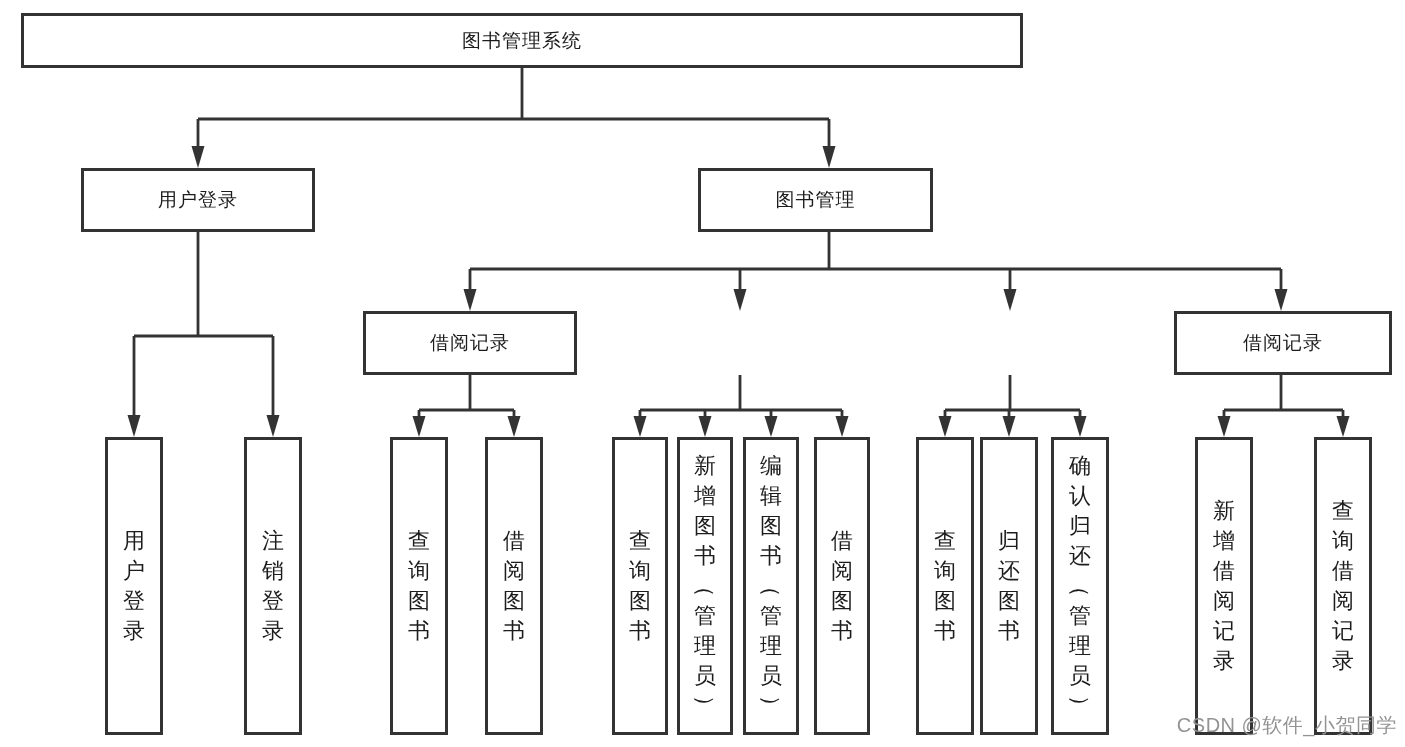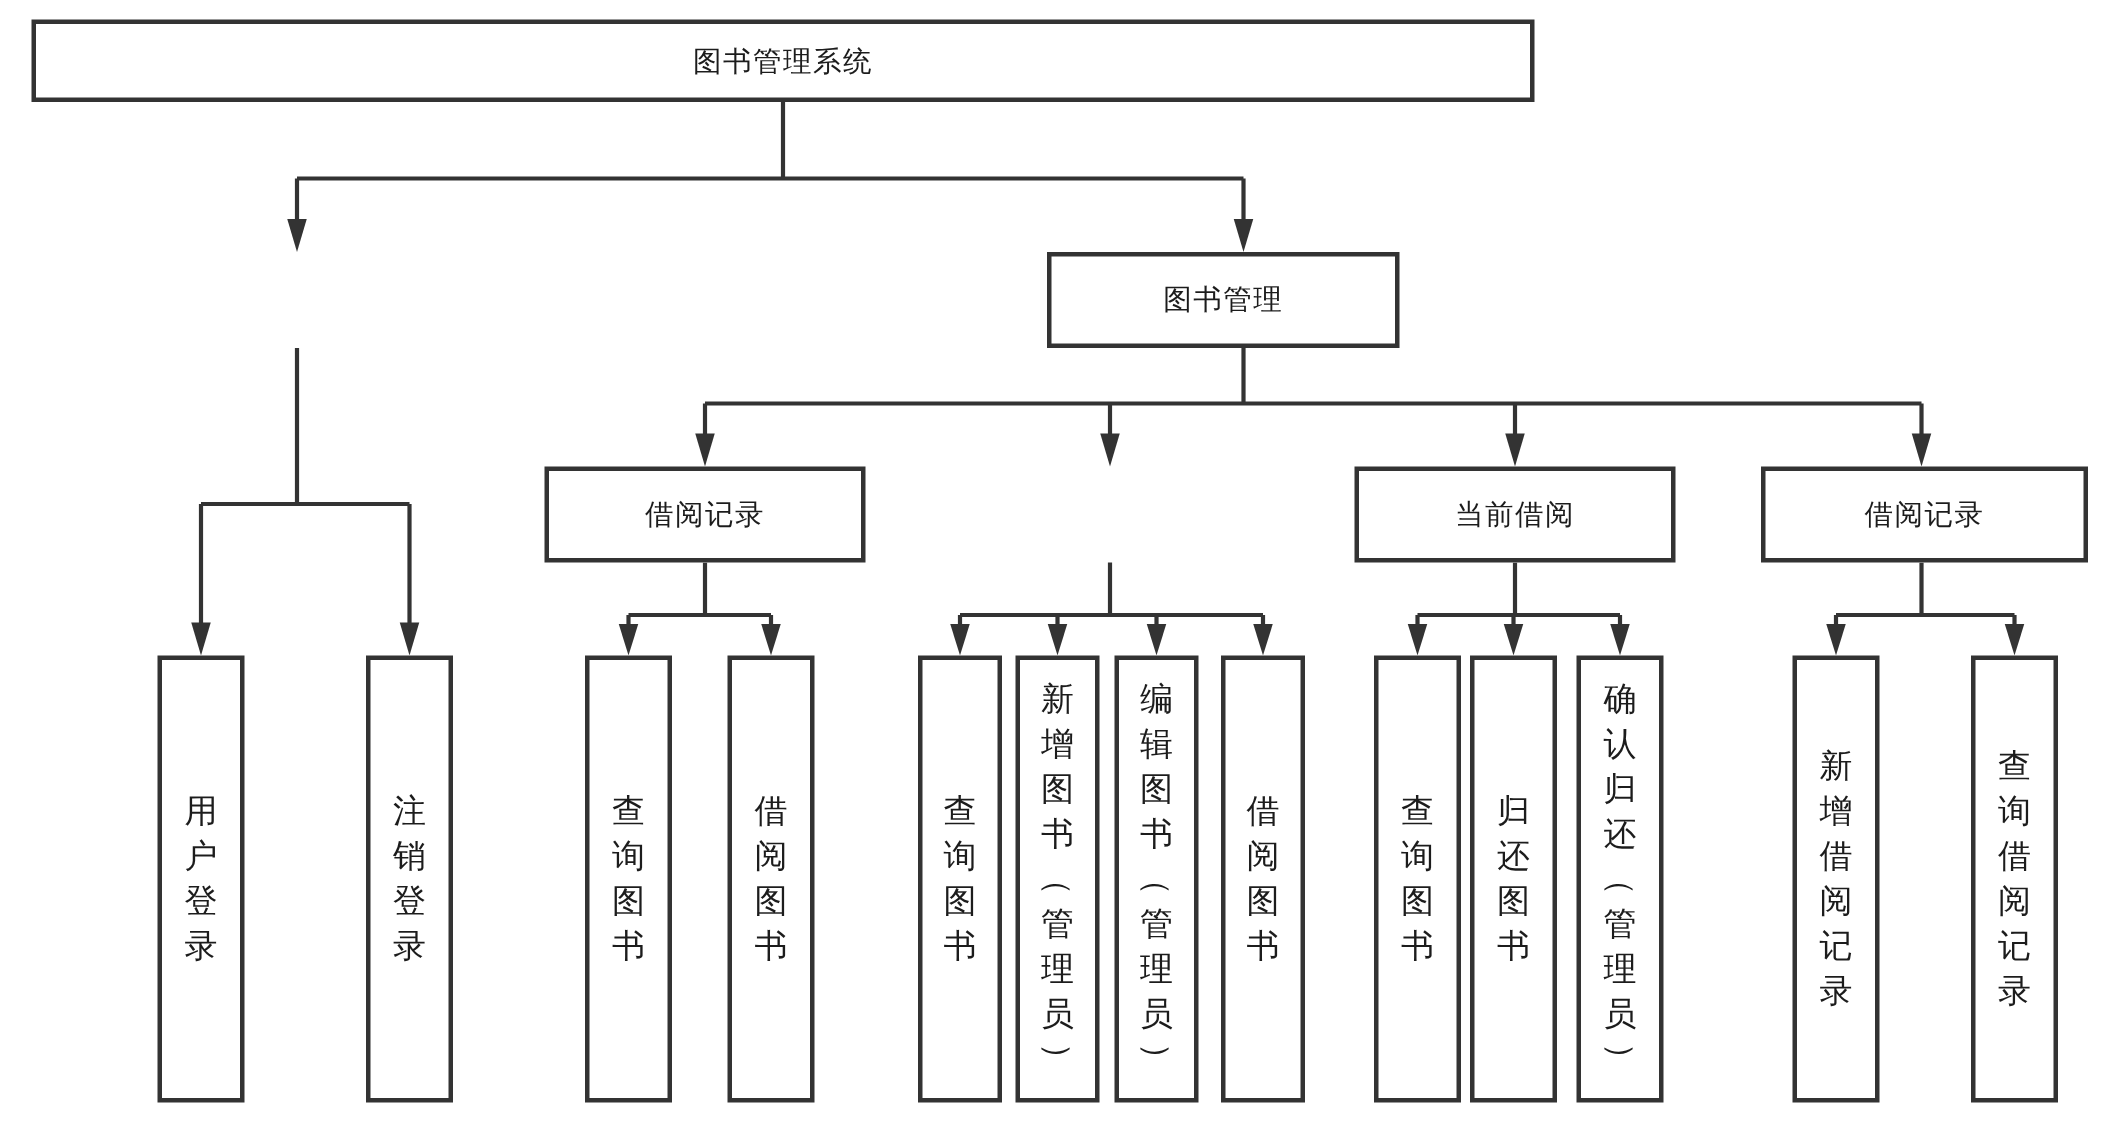--- a/index.html
+++ b/index.html
@@ -92,24 +92,24 @@
       <line x1="1224" y1="410" x2="1343" y2="410"></line>
       <line x1="1224" y1="410" x2="1224" y2="423"></line>
         <polygon points="1217.5,416 1230.5,416 1224,437"></polygon>
       <line x1="1343" y1="410" x2="1343" y2="423"></line>
         <polygon points="1336.5,416 1349.5,416 1343,437"></polygon>
     </g>
   </svg>
 
   <div class="node" style="left:21px;top:13px;width:1002px;height:55px">图书管理系统</div>
 
+  <div class="node" style="left:81px;top:168px;width:234px;height:64px">用户登录</div>
   <div class="node" style="left:698px;top:168px;width:235px;height:64px">图书管理</div>
 
   <div class="node" style="left:363px;top:311px;width:214px;height:64px">借阅记录</div>
-  <div class="node" style="left:903px;top:311px;width:214px;height:64px">当前借阅</div>
   <div class="node" style="left:1174px;top:311px;width:218px;height:64px">借阅记录</div>
 
   <div class="node leaf" style="left:105px;top:437px;width:58px;height:298px">
       <span class="vchar">用</span>
       <span class="vchar">户</span>
       <span class="vchar">登</span>
       <span class="vchar">录</span>
     </div>
   <div class="node leaf" style="left:244px;top:437px;width:58px;height:298px">
       <span class="vchar">注</span>
@@ -200,13 +200,14 @@
     </div>
   <div class="node leaf" style="left:1314px;top:437px;width:58px;height:298px">
       <span class="vchar">查</span>
       <span class="vchar">询</span>
       <span class="vchar">借</span>
       <span class="vchar">阅</span>
       <span class="vchar">记</span>
       <span class="vchar">录</span>
     </div>
 
+  <div class="watermark">CSDN @软件_小贺同学</div>
 </div>
 
 </body></html>

